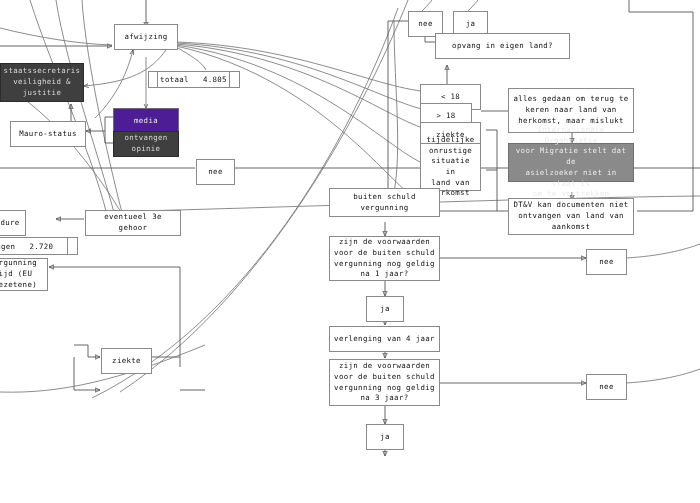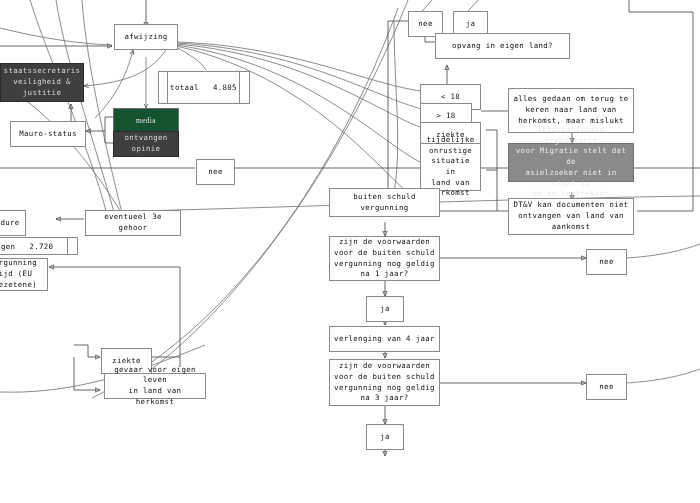--- a/index.html
+++ b/index.html
@@ -24,21 +24,21 @@
     color:#111111;
     display:flex;align-items:center;justify-content:center;
     text-align:center;
     font-size:7.4px;
     line-height:1.45;
     letter-spacing:0.35px;
     padding:12px 4px;
     white-space:pre-line;
   }
   .node.dark{background:#3f3f3f;color:#d8d8d8;border-color:#2b2b2b;}
-  .node.mid{background:#14532d;color:#e6e6e6;border-color:#6d6d6d;font-family:Liberation Serif, serif;}
+  .node.mid{background:#4c1d95;color:#e6e6e6;border-color:#6d6d6d;}
   .node.midtext{background:#8a8a8a;color:#eaeaea;border-color:#707070;}
   .tablebox{
     position:absolute;box-sizing:border-box;
     border:1px solid #8a8a8a;background:#ffffff;
     display:flex;align-items:stretch;
   }
   .tablebox .cell{
     box-sizing:border-box;
     display:flex;align-items:center;justify-content:center;
     font-size:7.4px;letter-spacing:0.35px;color:#111;
@@ -162,21 +162,21 @@
 veiligheid &amp;
 justitie</div>
 
   <div class="node" style="left:10px;top:121px;width:76px;height:17px;">Mauro-status</div>
 
   <div class="node mid" style="left:113px;top:108px;width:66px;height:18px;">media</div>
 
   <div class="node dark" style="left:113px;top:131px;width:66px;height:25px;">ontvangen
 opinie</div>
 
-  <div class="tablebox" style="left:158px;top:71px;width:92px;height:33px;">
+  <div class="tablebox" style="left:148px;top:71px;width:92px;height:17px;">
     <div class="cell pad"></div>
     <div class="cell lbl">
       <span class="k">totaal</span>
       <span class="k">4.805</span>
     </div>
     <div class="cell pad"></div>
   </div>
 
   <div class="node" style="left:196px;top:159px;width:39px;height:18px;">nee</div>
 
@@ -191,22 +191,20 @@
     </div>
     <div class="cell pad"></div>
   </div>
 
   <div class="node" style="left:-22px;top:258px;width:70px;height:33px;">vergunning
  tijd (EU
 ngezetene)</div>
 
   <div class="node" style="left:101px;top:348px;width:51px;height:18px;">ziekte</div>
 
-  <div class="node" style="left:104px;top:373px;width:102px;height:26px;">gevaar voor eigen leven
-in land van herkomst</div>
 
   <div class="node" style="left:408px;top:11px;width:35px;height:18px;">nee</div>
 
   <div class="node" style="left:453px;top:11px;width:35px;height:18px;">ja</div>
 
   <div class="node" style="left:392px;top:33px;width:135px;height:17px;margin-left:43px;">opvang in eigen land?</div>
 
   <div class="node" style="left:420px;top:84px;width:61px;height:17px;">&lt; 18</div>
 
   <div class="node" style="left:420px;top:103px;width:52px;height:17px;">&gt; 18</div>

